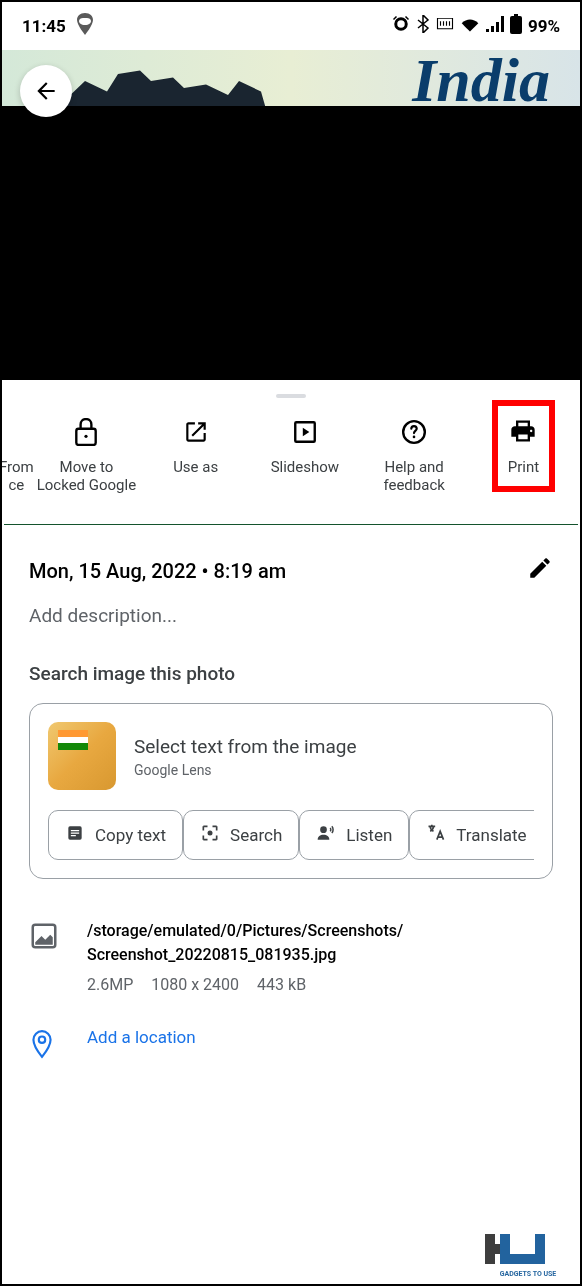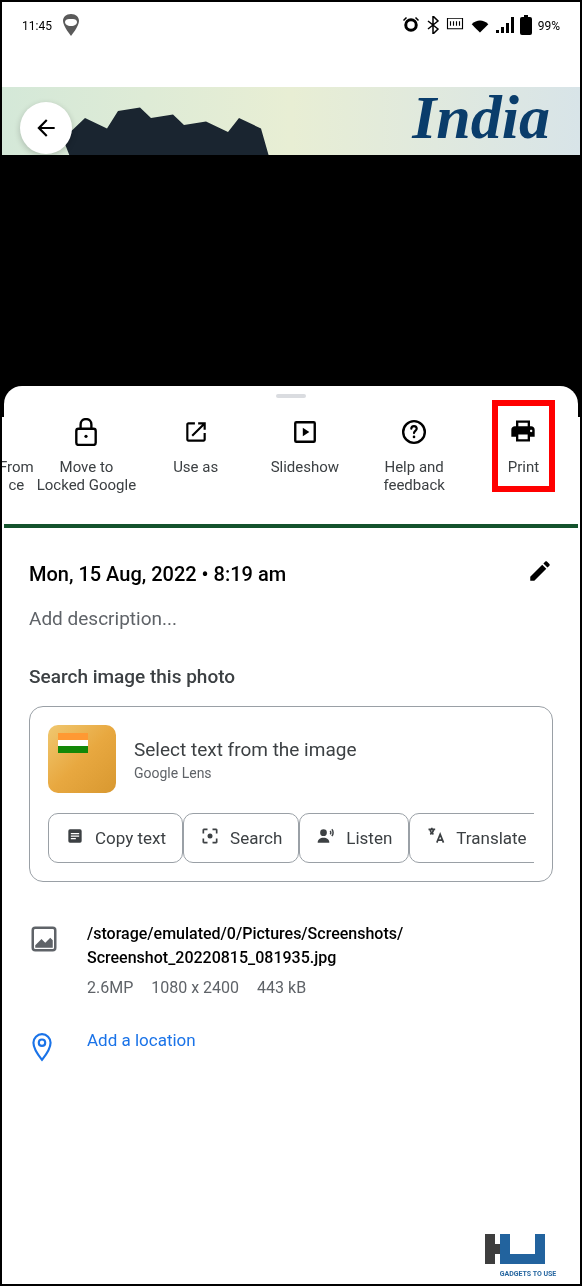--- a/index.html
+++ b/index.html
@@ -1,32 +1,32 @@
 <!DOCTYPE html>
 <html><head>
   <meta charset="utf-8">
   <style>
     * { margin: 0; padding: 0; box-sizing: border-box; font-family: -apple-system, BlinkMacSystemFont, 'Segoe UI', Roboto, sans-serif; }
     body { width: 582px; height: 1286px; background: #fff; position: relative; border: 2px solid #000; }
     
-    .status-bar { height: 48px; display: flex; justify-content: space-between; align-items: center; padding: 4px 20px; font-size: 12px; font-weight: 400; }
+    .status-bar { height: 48px; display: flex; justify-content: space-between; align-items: center; padding: 4px 20px; font-size: 17px; font-weight: 700; }
     .status-left { display: flex; align-items: center; gap: 10px; }
     .status-right { display: flex; align-items: center; gap: 6px; }
     
     .photo-area { height: 330px; background: #000; position: relative; }
-    .photo-banner { height: 68px; background: linear-gradient(90deg, #d4e8d8 0%, #e8eed4 50%, #d8e4e8 100%); position: relative; overflow: hidden; margin-top: 37px; }
+    .photo-banner { height: 56px; background: linear-gradient(90deg, #d4e8d8 0%, #e8eed4 50%, #d8e4e8 100%); position: relative; overflow: hidden; }
     .india-text { position: absolute; right: 30px; top: -5px; font-size: 62px; font-style: italic; font-weight: 700; color: #0a3d6b; font-family: Georgia, serif; }
     .silhouette { position: absolute; left: 50px; top: 10px; width: 220px; height: 70px; background: #1a2530; clip-path: polygon(10% 100%, 5% 60%, 15% 30%, 25% 45%, 30% 20%, 40% 15%, 45% 30%, 55% 25%, 60% 40%, 70% 35%, 80% 50%, 85% 30%, 95% 45%, 100% 100%); }
     
     .back-btn { position: absolute; top: 15px; left: 18px; width: 52px; height: 52px; border-radius: 50%; background: #fff; display: flex; align-items: center; justify-content: center; box-shadow: 0 2px 6px rgba(0,0,0,0.2); }
     
     .bottom-sheet { position: absolute; top: 384px; left: 2px; right: 2px; bottom: 2px; background: #fff; border-radius: 18px 18px 0 0; }
     .drag-handle { width: 30px; height: 4px; background: #dadce0; border-radius: 2px; margin: 8px auto 0; }
     
-    .action-row { display: flex; padding: 20px 0 30px; border-bottom: 4px solid #14532d; }
+    .action-row { display: flex; padding: 20px 0 30px; border-bottom: 1px solid #14532d; }
     .action-item { flex: 1; display: flex; flex-direction: column; align-items: center; gap: 12px; min-width: 0; font-size: 15px; text-align: center; color: #3c4043; }
     .action-item.partial { flex: 0.3; align-items: flex-start; margin-left: -5px; }
     .action-icon { width: 28px; height: 28px; display: flex; align-items: center; justify-content: center; }
     .print-highlight { border: 6px solid #ff0000; padding: 12px 10px 10px; margin-top: -18px; }
     
     .info-section { padding: 30px 25px 0; }
     .date-row { display: flex; justify-content: space-between; align-items: center; margin-bottom: 18px; font-size: 20px; font-weight: 500; }
     .description { font-size: 19px; color: #5f6368; }
     
     .search-section { padding: 35px 25px 0; }

